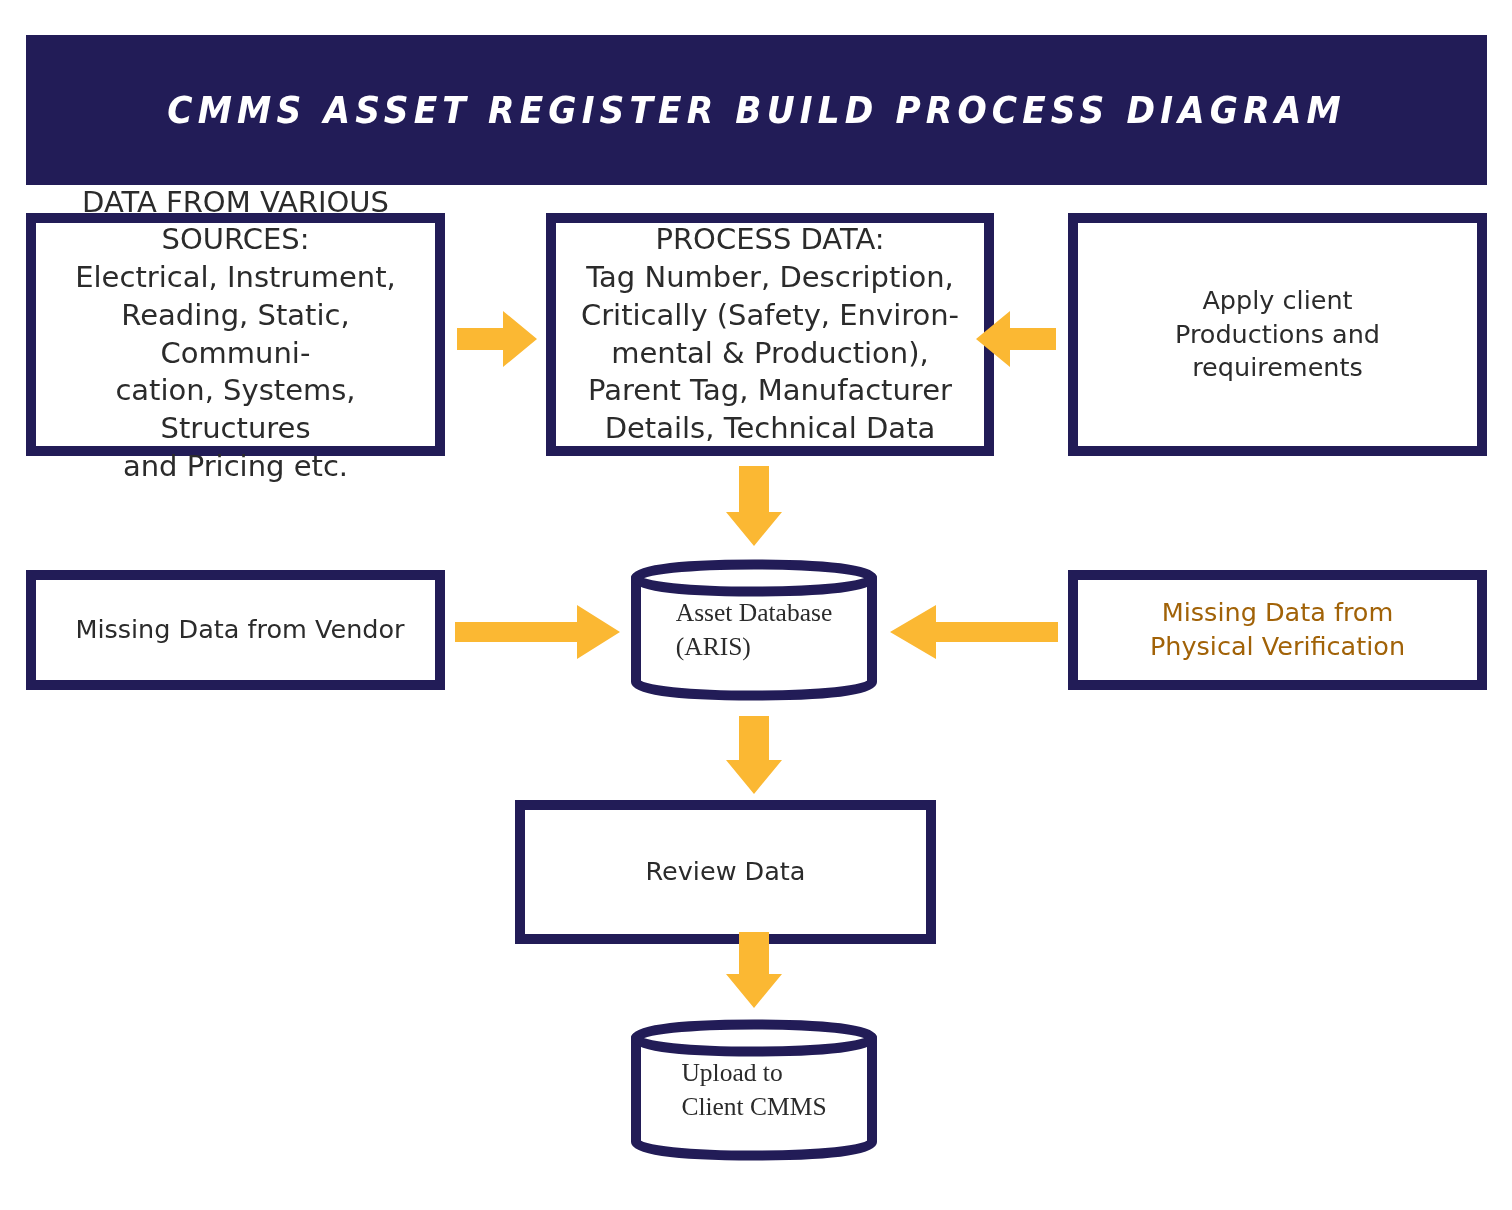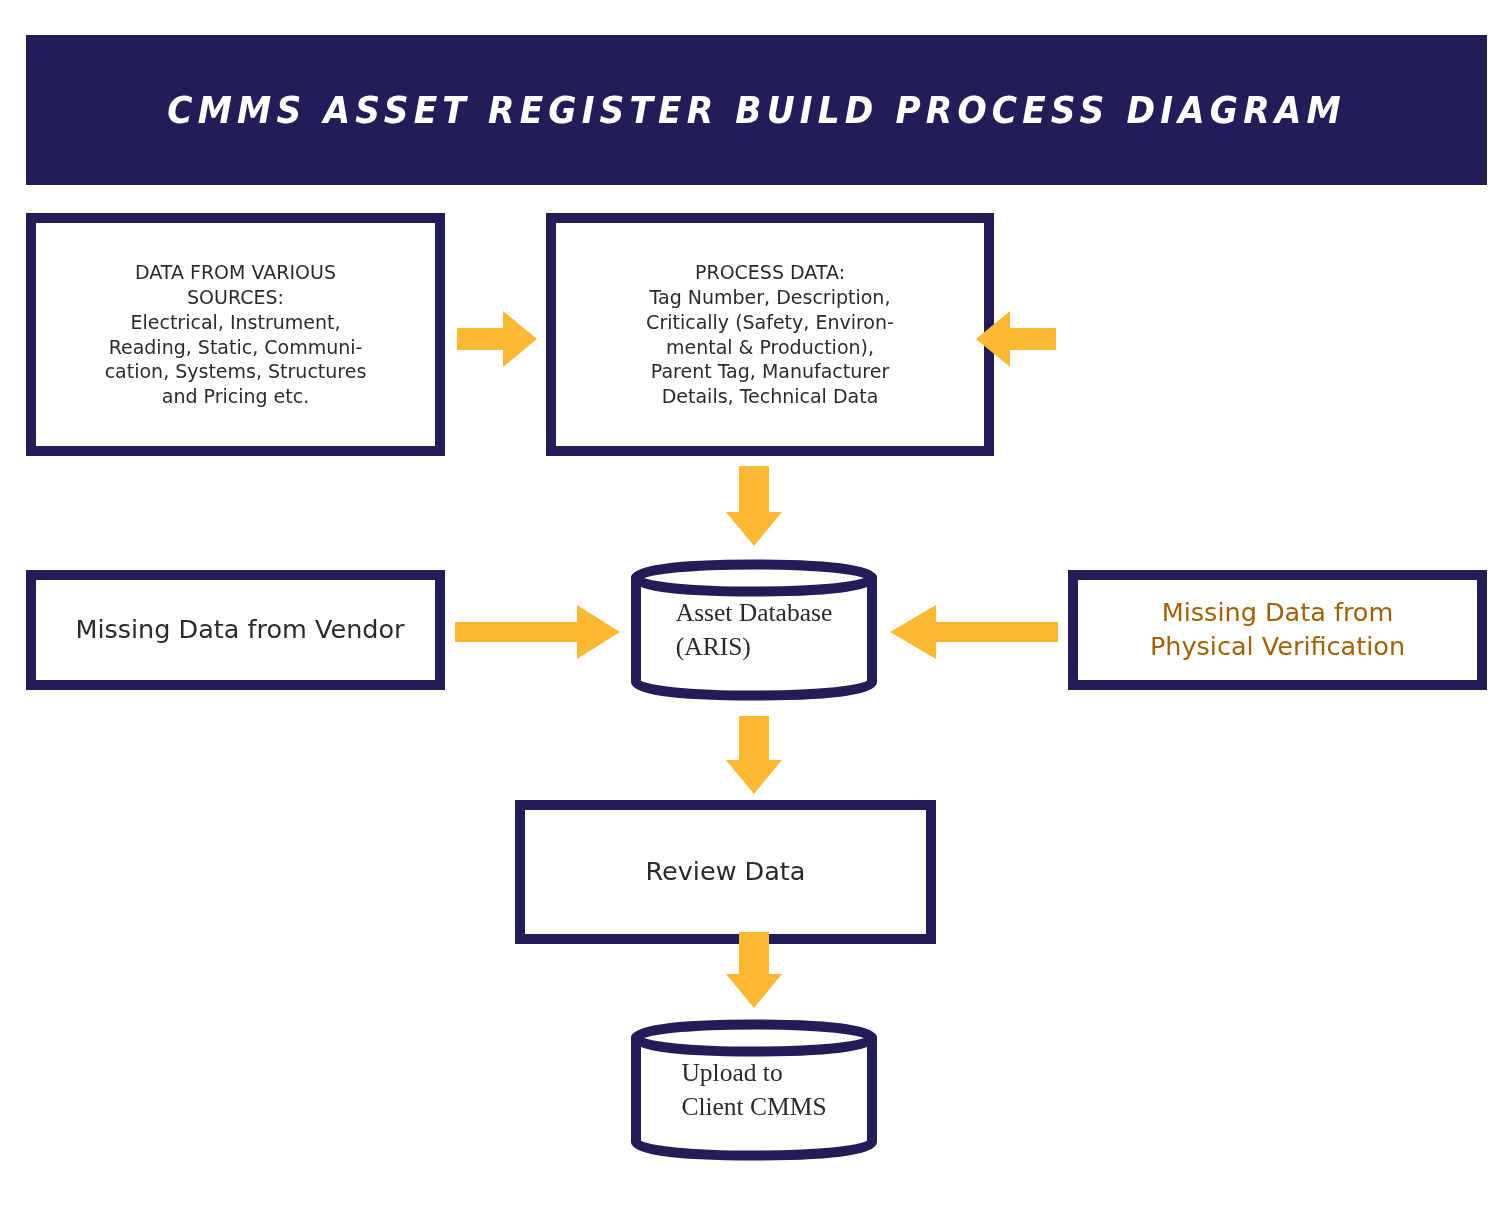--- a/index.html
+++ b/index.html
@@ -68,21 +68,21 @@
 
   
   #box-sources   { left: 26px;   top: 213px;  width: 419px;  height: 243px; }
   #box-process   { left: 546px;  top: 213px;  width: 448px;  height: 243px; }
   #box-client    { left: 1068px; top: 213px;  width: 419px;  height: 243px; }
   #box-vendor    { left: 26px;   top: 570px;  width: 419px;  height: 120px; padding-left: 19px; }
   #box-physical  { left: 1068px; top: 570px;  width: 419px;  height: 120px; }
   #box-review    { left: 515px;  top: 800px;  width: 421px;  height: 144px; }
 
   #box-sources .box-text,
-  #box-process .box-text { font-size: 19px; line-height: 1.3; }
+  #box-process .box-text { font-size: 29px; line-height: 1.3; }
 
   
   .cylinder {
     position: absolute;
   }
   .cylinder svg {
     position: absolute;
     left: 0;
     top: 0;
     overflow: visible;
@@ -140,20 +140,25 @@
 
   <div class="box" id="box-process" style="border-color: rgb(34, 28, 87);">
     <div class="box-text" style="color: rgb(43, 43, 43);">PROCESS DATA:
 Tag Number, Description,
 Critically (Safety, Environ-
 mental &amp; Production),
 Parent Tag, Manufacturer
 Details, Technical Data</div>
   </div>
 
+  <div class="box" id="box-client" style="border-color: rgb(34, 28, 87);">
+    <div class="box-text" style="color: rgb(43, 43, 43);">Apply client
+Productions and
+requirements</div>
+  </div>
 
   <div class="box" id="box-vendor" style="border-color: rgb(34, 28, 87);">
     <div class="box-text" style="color: rgb(43, 43, 43);">Missing Data from Vendor</div>
   </div>
 
   <div class="box" id="box-physical" style="border-color: rgb(34, 28, 87);">
     <div class="box-text" style="color: #a16207;">Missing Data from
 Physical Verification</div>
   </div>
 

